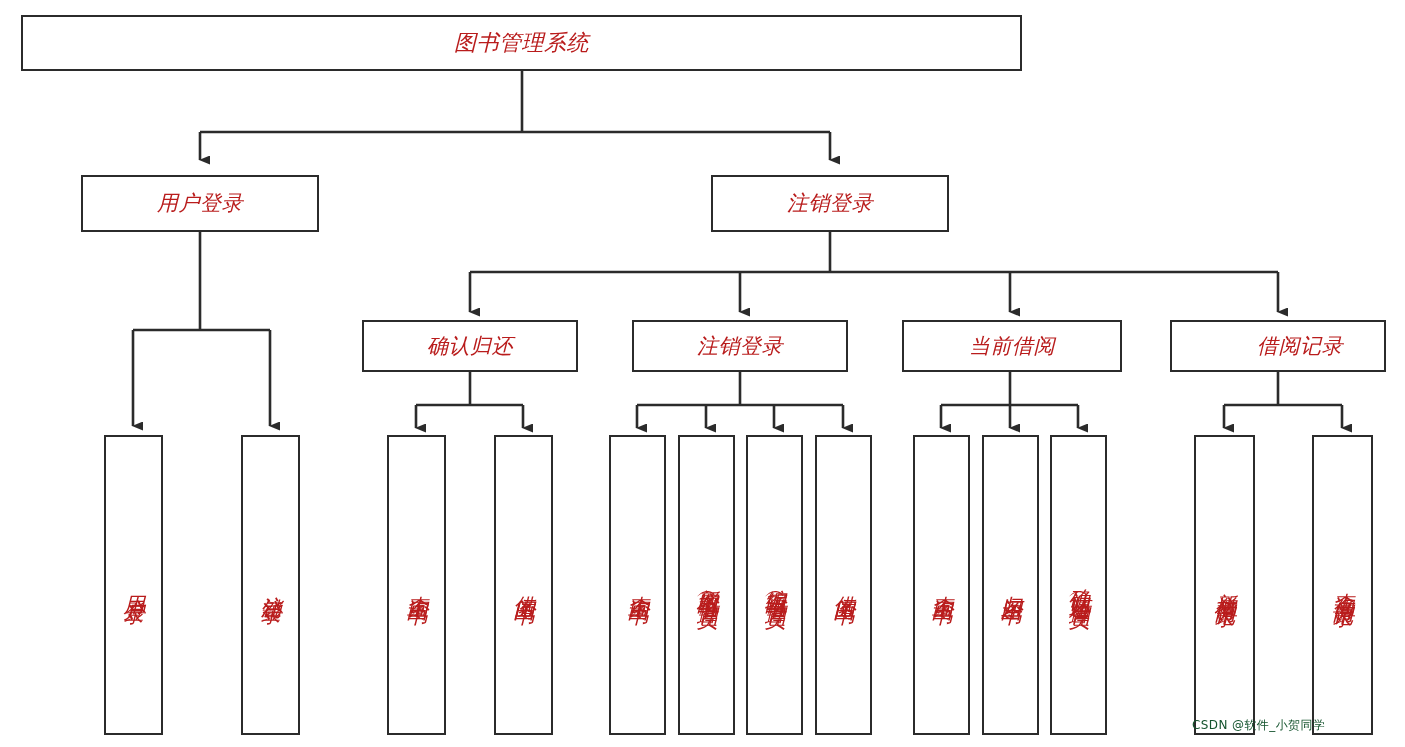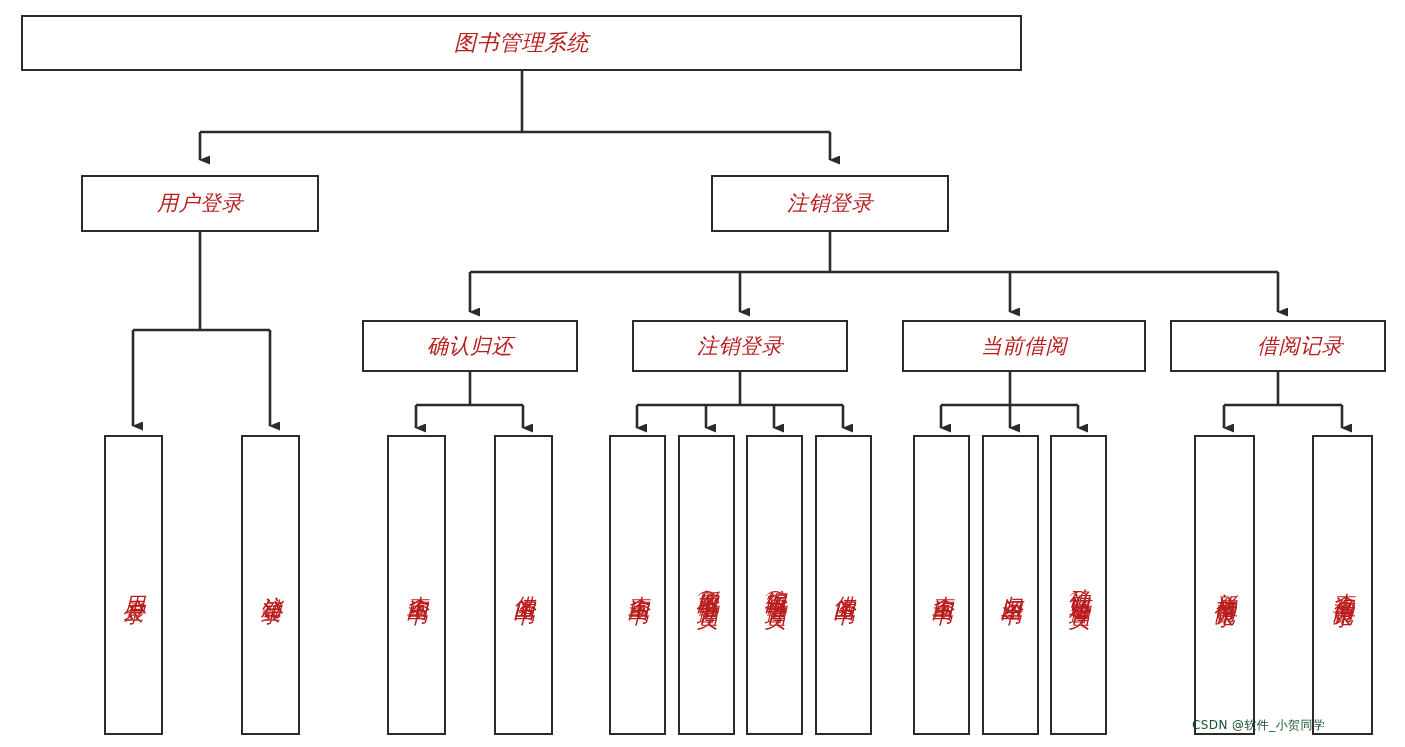--- a/index.html
+++ b/index.html
@@ -137,21 +137,21 @@
   <div class="node horiz" style="left:711px; top:175px; width:238px; height:57px;">
     <span class="label">注销登录</span>
   </div>
 
   <div class="node horiz" style="left:362px; top:320px; width:216px; height:52px;">
     <span class="label">确认归还</span>
   </div>
   <div class="node horiz" style="left:632px; top:320px; width:216px; height:52px;">
     <span class="label">注销登录</span>
   </div>
-  <div class="node horiz" style="left:902px; top:320px; width:244px; height:52px;">
+  <div class="node horiz" style="left:902px; top:320px; width:220px; height:52px;">
     <span class="label">当前借阅</span>
   </div>
   <div class="node horiz" style="left:1170px; top:320px; width:216px; height:52px;padding-left:44px;">
     <span class="label">借阅记录</span>
   </div>
 
   <div class="node vert" style="left:104px; top:435px; width:59px; height:300px;">
     <span class="label">用户登录</span>
   </div>
   <div class="node vert" style="left:241px; top:435px; width:59px; height:300px;">

